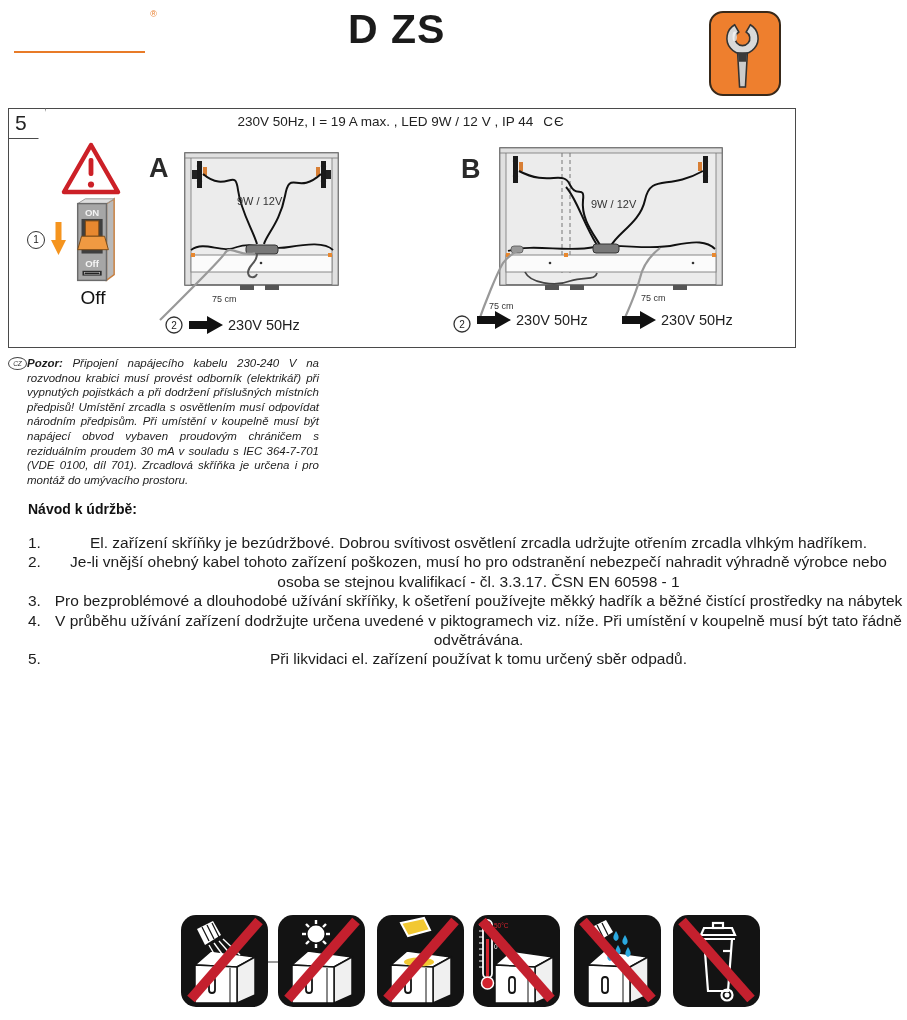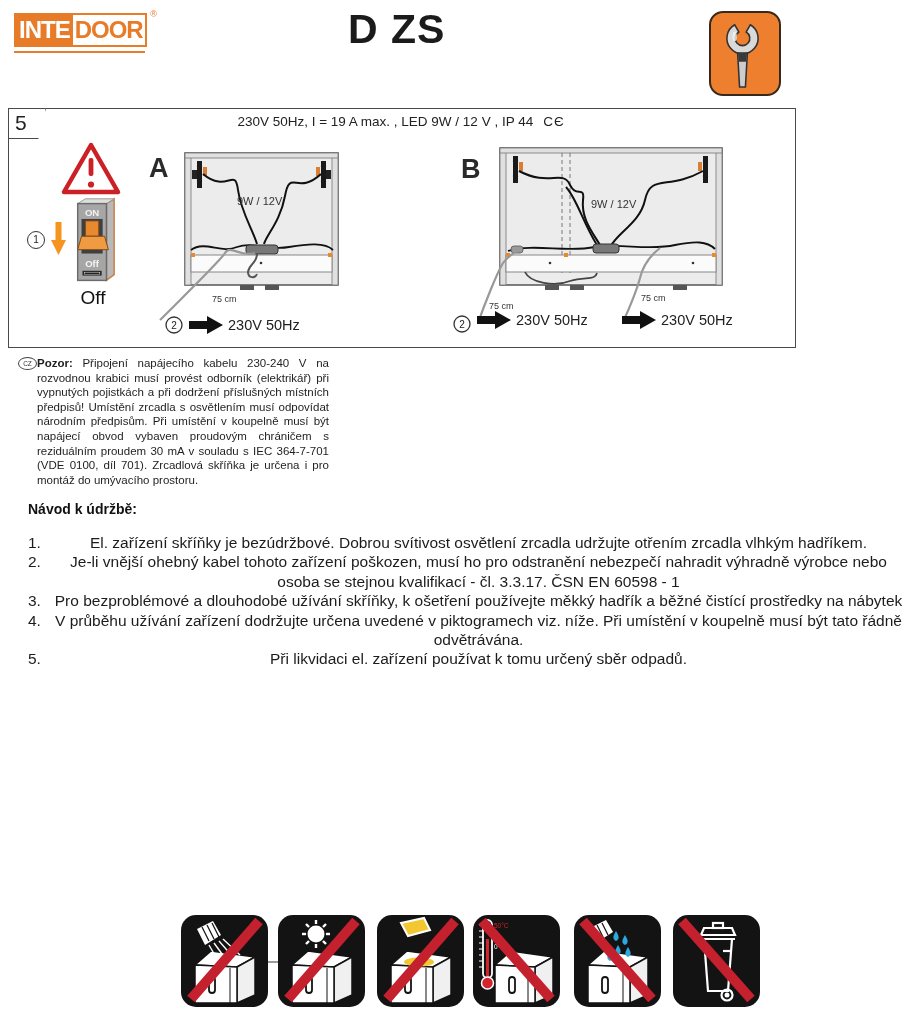--- a/index.html
+++ b/index.html
@@ -21,46 +21,42 @@
   .sec-box{left:8px;top:108px;width:786px;height:238px;border:1.5px solid #4a4a4a;}
   .sec-tab{left:8px;top:108px;width:36px;height:29px;background:#fff;border:1.5px solid #4a4a4a;
            clip-path:polygon(0 0,100% 0,80% 100%,0 100%);}
   .sec-tab span{display:block;padding:2px 0 0 6px;font-size:21px;color:#222;}
   .spec-line{left:8px;top:114px;width:786px;text-align:center;font-size:13.5px;color:#222;}
   .ce{letter-spacing:1px;margin-left:10px;}
   .off-caption{left:66px;top:287px;width:54px;text-align:center;font-size:19px;color:#111;}
   .circ-step{width:16px;height:16px;border:1.3px solid #333;border-radius:50%;background:#fff;
              font-size:10px;line-height:16px;text-align:center;color:#222;}
   
-  .pozor{left:15px;top:356px;width:314px;font-size:11.5px;line-height:14.6px;text-align:justify;
-         color:#1e1e1e;padding-left:22px;box-sizing:border-box;}
+  .pozor{left:5px;top:356px;width:314px;font-size:11.5px;line-height:14.6px;text-align:justify;
+         color:#1e1e1e;padding-left:22px;box-sizing:border-box;font-style:italic;}
   .cz-badge{position:absolute;left:3px;top:1px;width:17px;height:11px;border:1px solid #444;border-radius:50%;
             font-size:6.5px;line-height:11px;text-align:center;color:#333;}
   .pozor b{font-weight:bold;}
   
   .maint-head{left:28px;top:501px;font-size:14px;font-weight:bold;color:#111;}
   .maint-list{left:28px;top:533px;width:879px;font-size:15.5px;line-height:19.4px;color:#1c1c1c;}
   .maint-item{display:flex;}
   .maint-item .num{width:22px;flex:0 0 22px;}
   .maint-item .txt{flex:1;text-align:center;}
   .maint-item .txt.nowrap{white-space:nowrap;overflow:visible;}
   
   .picto{top:915px;width:87px;height:92px;background:#131313;border-radius:15px;}
   .picto svg{display:block;}
   .picto-join{left:268px;top:961px;width:10px;height:2px;background:#9a9a9a;}
   svg text{font-family:"Liberation Sans","DejaVu Sans",sans-serif;}
 </style>
 </head>
 <body>
 
 <div class="abs logo-box">
-  <div class="logo-frame">
-    <span class="logo-inte">INTE</span>
-    <span class="logo-door">DOOR</span>
-  </div>
   <div class="logo-underline"></div>
   <span class="logo-reg">®</span>
 </div>
 
 <div class="abs page-title">D ZS</div>
 
 <div class="abs service-tile">
   <svg width="63" height="76" viewBox="0 0 64 78">
     <path d="M40,12.1 A16,16 0 1 1 24,12.1 L28.25,19.5 A7.5,7.5 0 1 0 35.75,19.5 Z" fill="#d9d9d9" stroke="#333" stroke-width="1.6"></path>
     <polygon points="27,41 37,41 35,76 29,76" fill="#cccccc" stroke="#333" stroke-width="1.6"></polygon>

